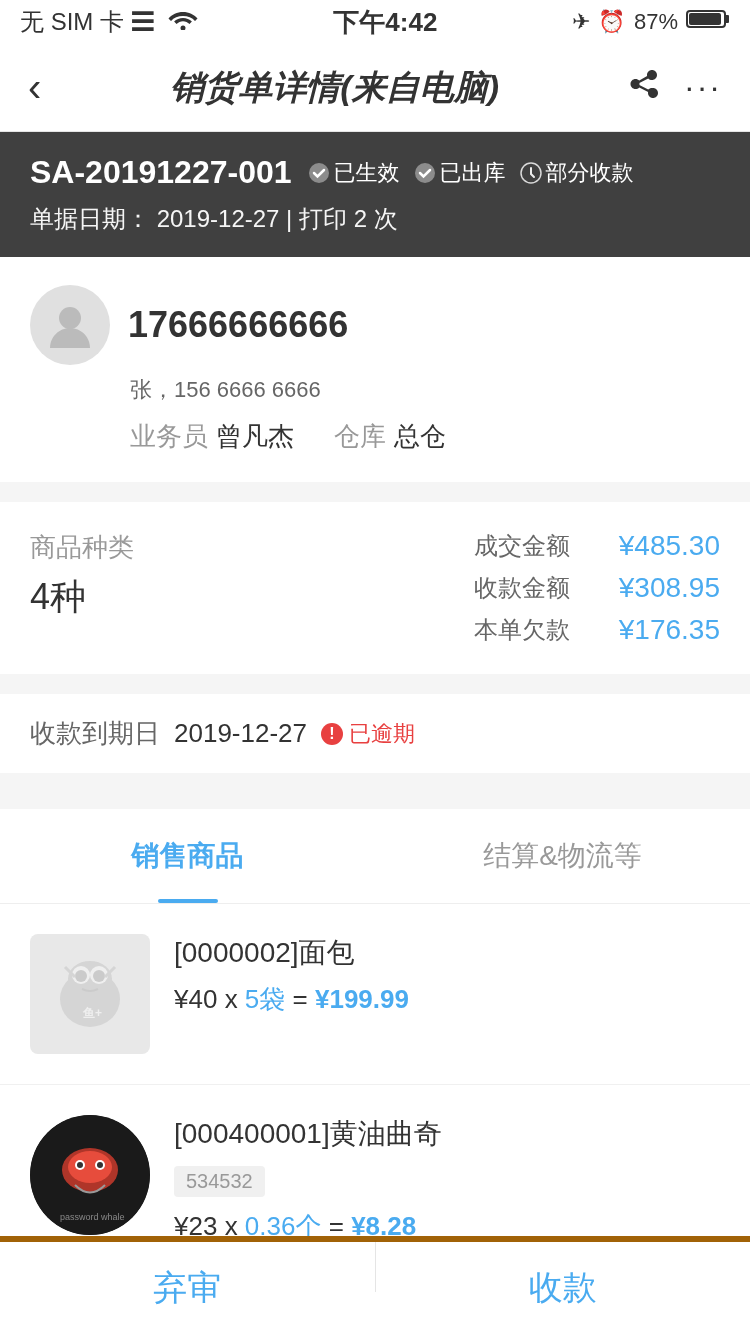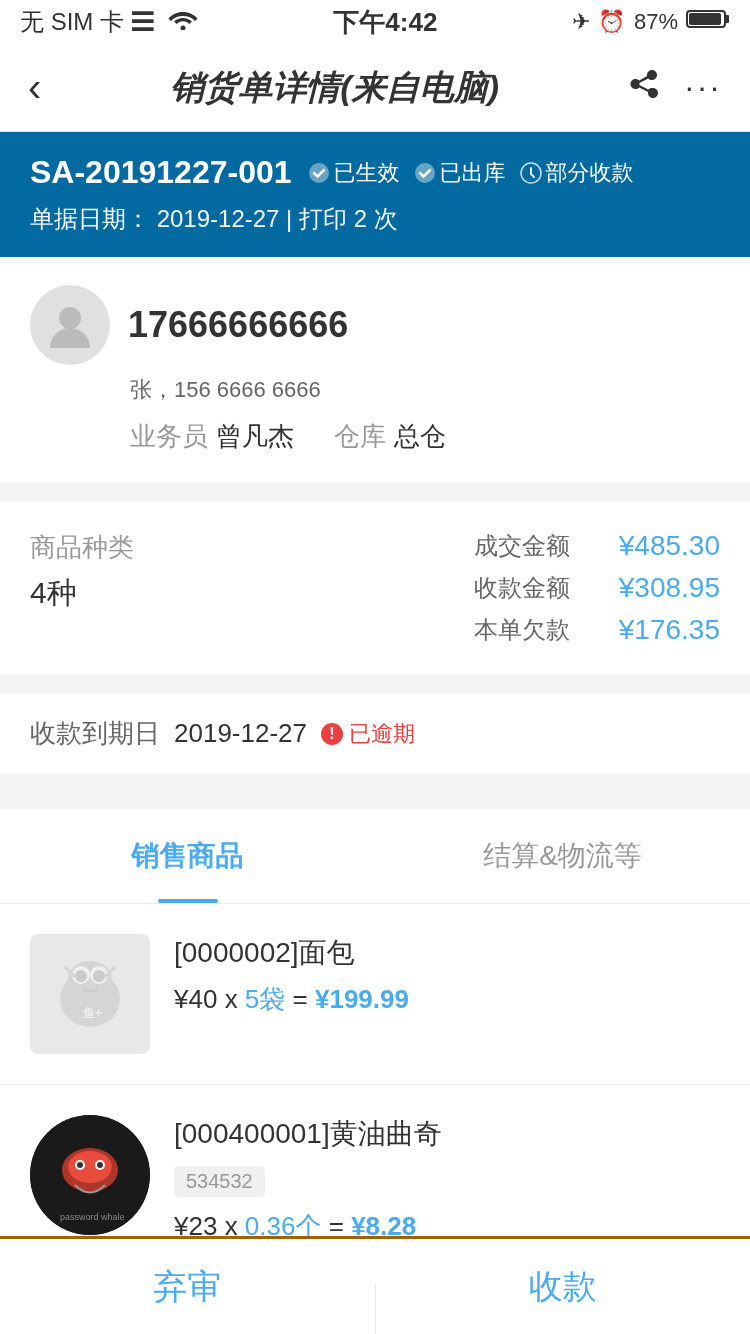--- a/index.html
+++ b/index.html
@@ -37,21 +37,21 @@
       align-items: center;
       justify-content: space-between;
       padding: 0 28px;
       border-bottom: 1px solid #e5e5e5;
     }
     .nav-title { font-size: 34px; font-weight: 600; color: #333; font-style: italic; }
     .nav-icon { font-size: 36px; color: #333; }
 
     
     .blue-header {
-      background: #0369a1;
+      background: #404040;
       padding: 22px 30px;
     }
     .blue-header-top {
       display: flex;
       align-items: center;
       gap: 16px;
       margin-bottom: 12px;
     }
     .order-id { font-size: 32px; font-weight: 700; color: #fff; }
     .status-tags { display: flex; gap: 14px; align-items: center; }
@@ -235,23 +235,23 @@
     .price-total { color: #4AABF0; font-weight: 600; }
 
     
     .bottom-bar {
       position: fixed;
       bottom: 0;
       left: 0;
       width: 750px;
       height: 98px;
       background: #fff;
-      border-top: 3px solid #a16207;
-      display: flex;
-      align-items: flex-end;
+      border-top: 6px solid #a16207;
+      display: flex;
+      align-items: flex-start;
     }
     .bottom-btn {
       flex: 1;
       height: 100%;
       display: flex;
       align-items: center;
       justify-content: center;
       font-size: 34px;
       font-weight: 500;
       border: none;
@@ -363,21 +363,21 @@
     </div>
   </div>
 </div>
 
 <div class="divider"></div>
 
 <div class="stats-section">
   <div class="stats-row">
     <div>
       <div style="font-size:26px;color:#999;margin-bottom:8px;">商品种类</div>
-      <div style="font-size:30px;color:#333;font-weight:500;">4种</div>
+      <div style="font-size:36px;color:#333;font-weight:500;">4种</div>
     </div>
     <div class="stats-right">
       <div class="stat-line">
         <span class="stat-name">成交金额</span>
         <span class="stat-val">¥485.30</span>
       </div>
       <div class="stat-line">
         <span class="stat-name">收款金额</span>
         <span class="stat-val">¥308.95</span>
       </div>

